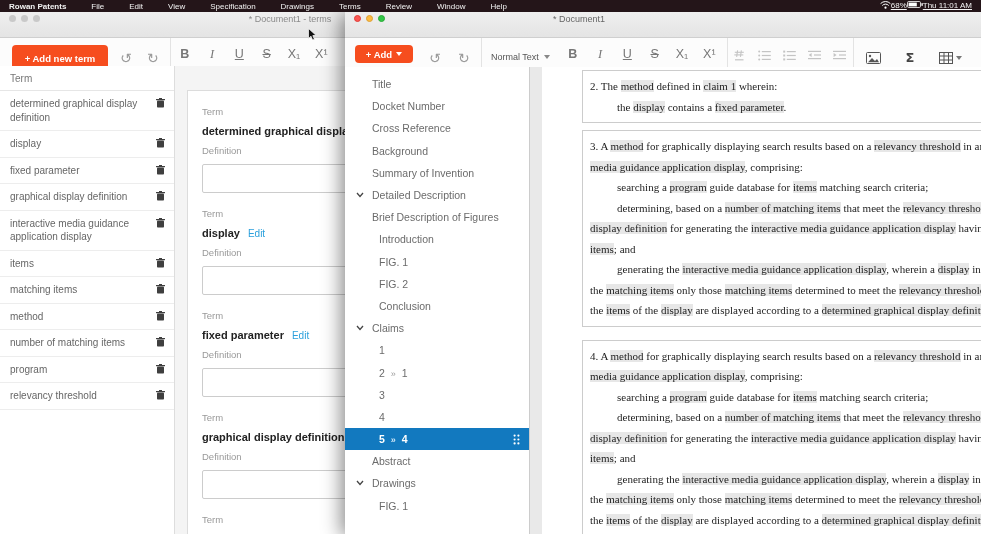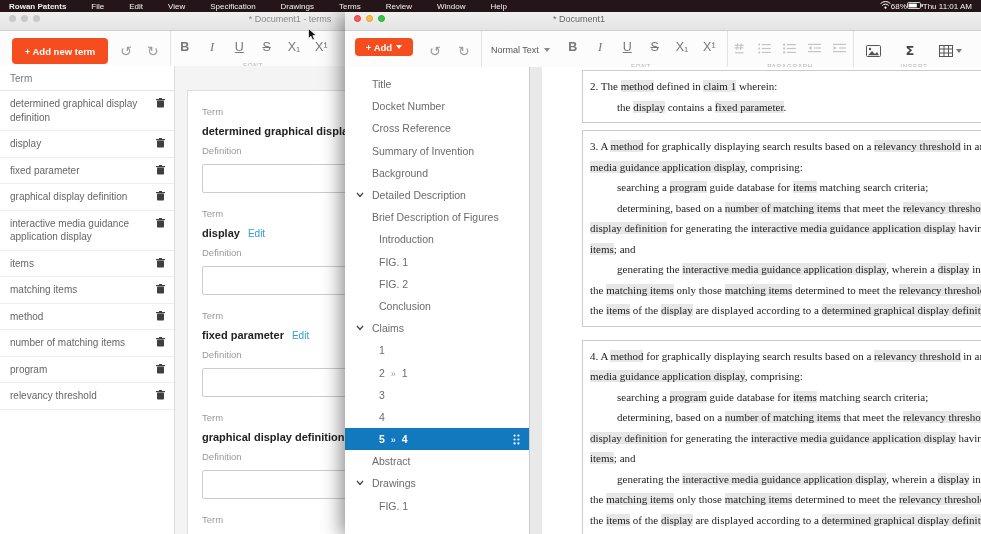--- a/index.html
+++ b/index.html
@@ -5,28 +5,28 @@
   * { margin:0; padding:0; box-sizing:border-box; }
   html,body { width:981px; height:534px; overflow:hidden; }
   body { position:relative; background:#9a9a9a; font-family:"Liberation Sans","DejaVu Sans",sans-serif; }
 
   
   .menubar { position:absolute; top:0; left:0; right:0; height:12px; background:#241519;
              color:#f2f2f2; font-size:8px; display:flex; align-items:center; padding:0 9px; gap:13px; z-index:50; }
   .mi { white-space:nowrap; }
   .mi.app { font-weight:bold; }
   .mb-spacer { flex:1; }
-  .status { display:flex; align-items:center; font-size:8px; }
+  .status { display:flex; font-size:8px;text-decoration:underline; }
 
   
   .window { position:absolute; background:#fff; }
   #win-terms { left:0; top:12px; width:580px; height:522px; box-shadow:0 4px 18px rgba(0,0,0,.35); z-index:1; }
   #win-doc   { left:345px; top:12px; width:636px; height:522px; box-shadow:-4px 2px 18px rgba(0,0,0,.45); z-index:10; }
 
-  .titlebar { height:19px; background:linear-gradient(#efefef,#e4e4e4); border-bottom:1px solid #cfcfcf; position:relative; }
+  .titlebar { height:26px; background:linear-gradient(#efefef,#e4e4e4); border-bottom:1px solid #cfcfcf; position:relative; }
   .lights { position:absolute; left:9px; top:3px; display:flex; gap:5px; }
   .light { width:7px; height:7px; border-radius:50%; }
   .inactive .light { background:#c9c9c9; }
   .l-red{ background:#fc5753; border:0.5px solid #df3e38;} .l-yel{ background:#fdbc40; border:0.5px solid #de9f34;} .l-grn{ background:#33c748; border:0.5px solid #27aa35;}
   .wtitle { position:absolute; top:2px; font-size:9px; color:#8a8a8a; white-space:nowrap; }
   #win-terms .wtitle { left:0; width:580px; text-align:center; }
   #win-doc .wtitle { left:208px; color:#666; }
 
   
   .toolbar { position:relative; background:#fcfcfc; border-bottom:1px solid #d8d8d8; }
@@ -381,24 +381,24 @@
         <div class="o-row">
           <span class="lab">Title</span>
         </div>
         <div class="o-row">
           <span class="lab">Docket Number</span>
         </div>
         <div class="o-row">
           <span class="lab">Cross Reference</span>
         </div>
         <div class="o-row">
+          <span class="lab">Background</span>
+        </div>
+        <div class="o-row">
           <span class="lab">Summary of Invention</span>
-        </div>
-        <div class="o-row">
-          <span class="lab">Background</span>
         </div>
         <div class="o-row">
           <span class="chev" style="display: inline-flex;">
             <svg width="8" height="6" viewBox="0 0 8 6">
               <polyline points="1,1 4,4.4 7,1" fill="none" stroke="#444" stroke-width="1.3"></polyline>
             </svg>
           </span>
           <span class="lab">Detailed Description</span>
         </div>
         <div class="o-row">

